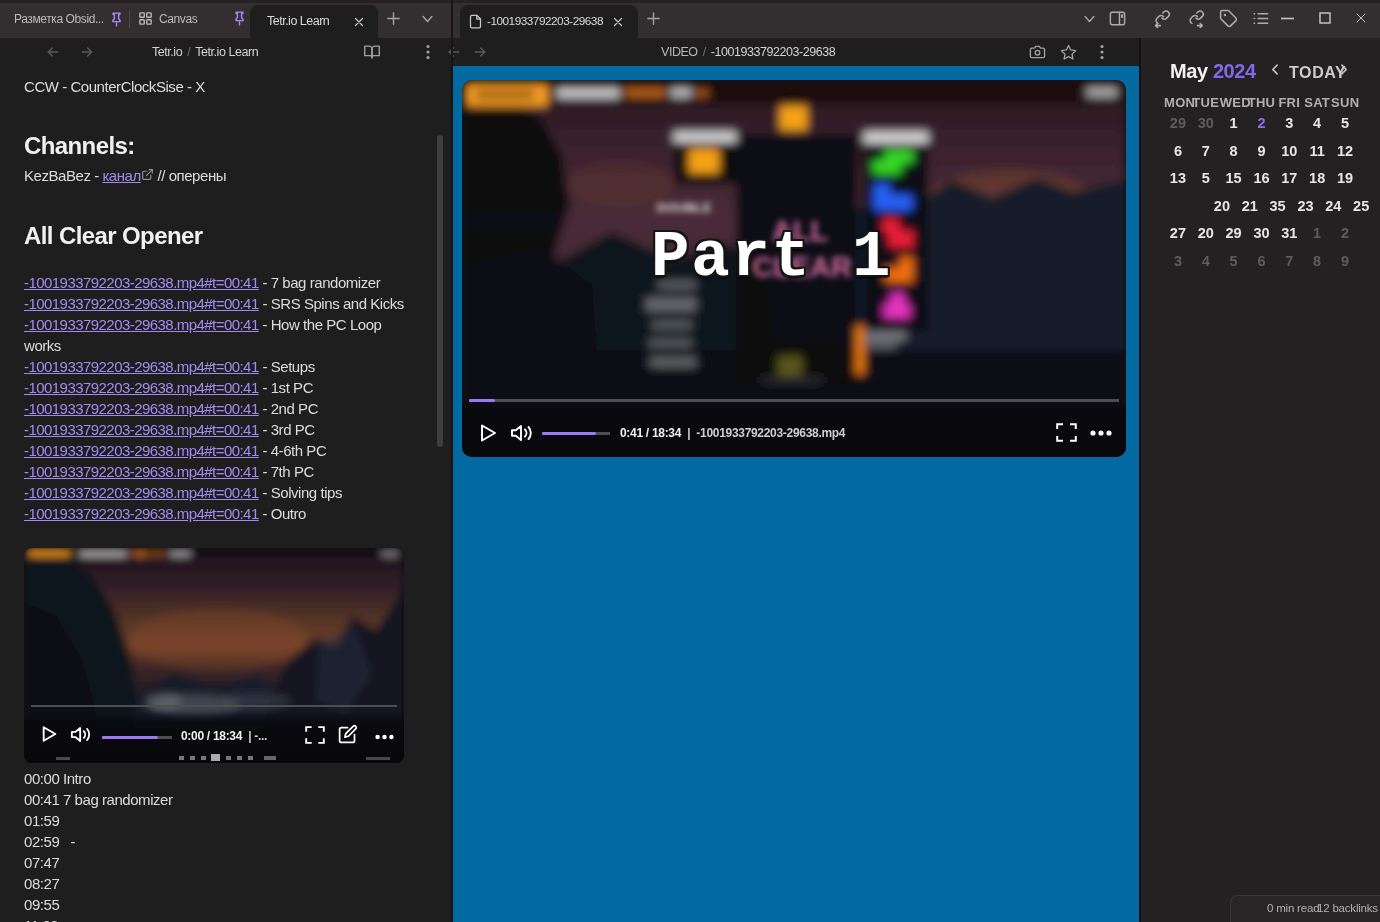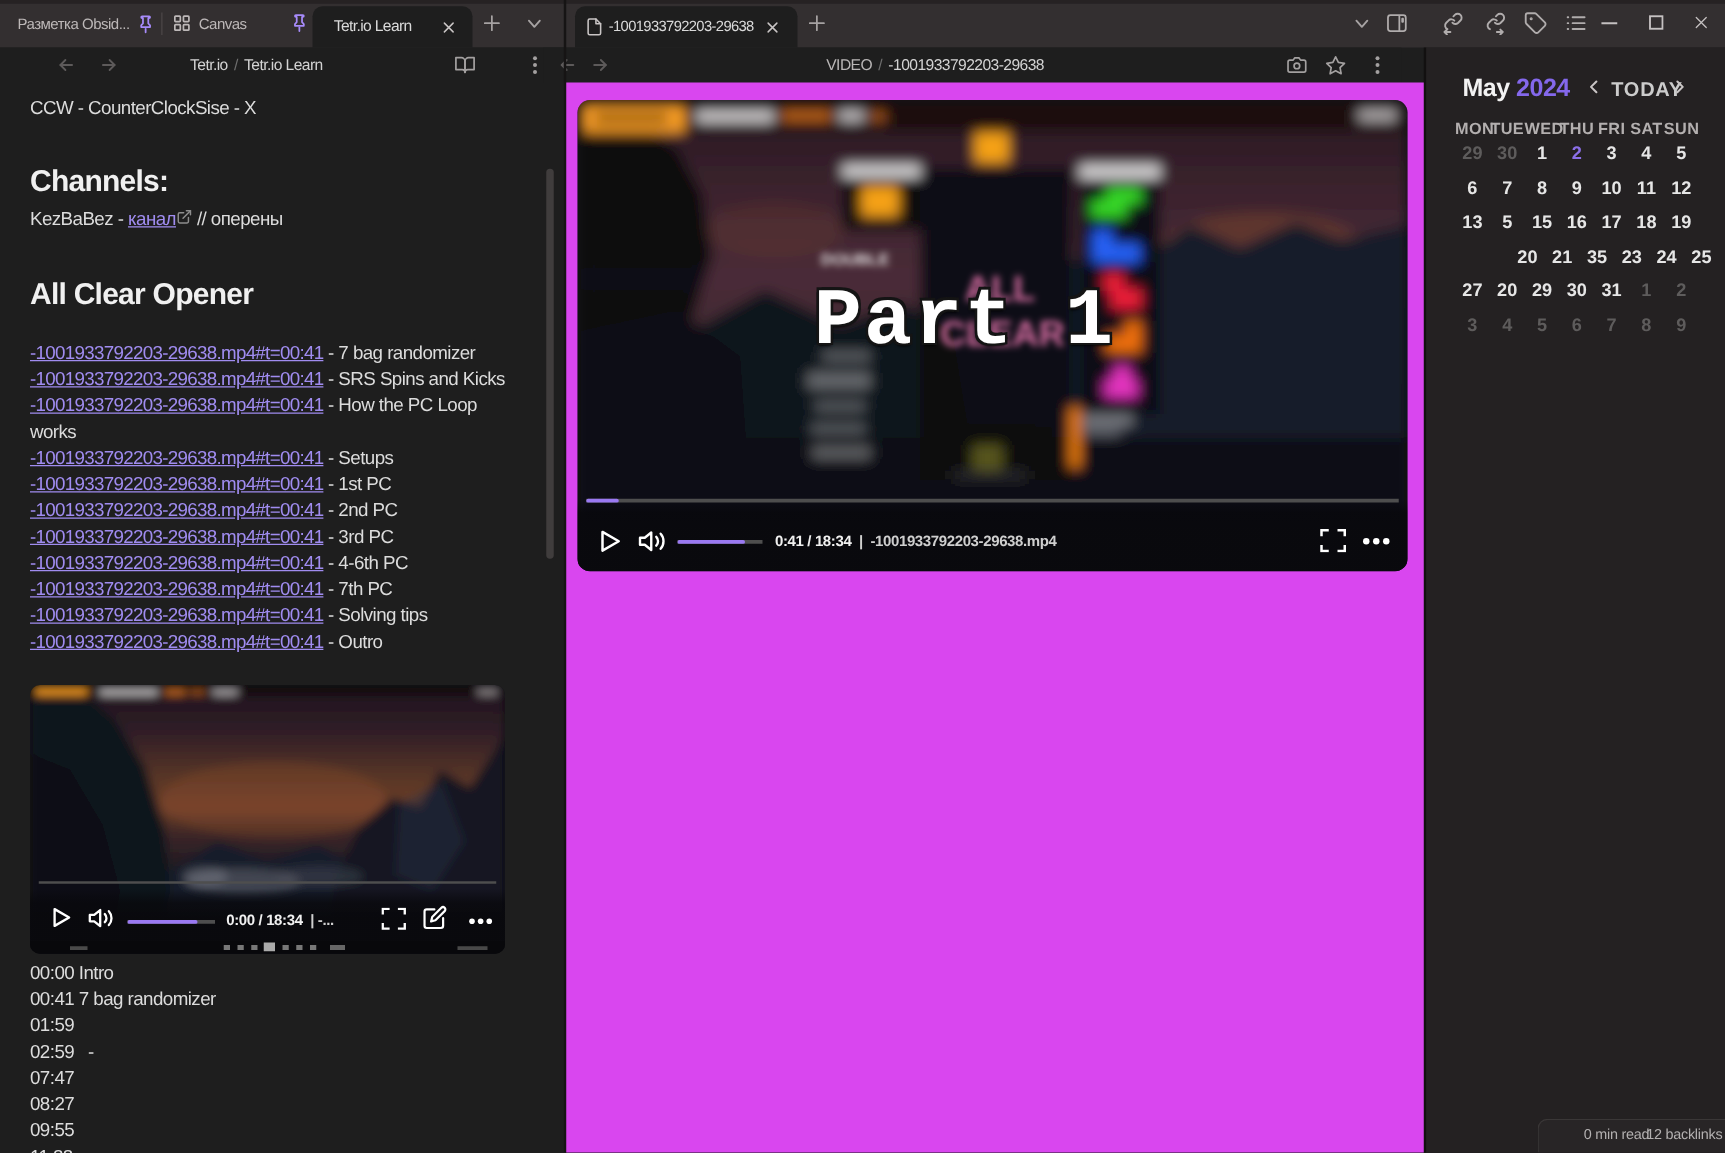--- a/index.html
+++ b/index.html
@@ -15,21 +15,21 @@
 .tabactive .t { position:absolute; top:9px; font-size:12.5px; letter-spacing:-0.5px; color:#dadada; white-space:nowrap; }
 .icon { position:absolute; }
 .icon svg { display:block; }
 
 .phead { position:absolute; top:38px; height:28px; background:#1e1e1e; }
 .crumb { position:absolute; top:7px; font-size:12.5px; letter-spacing:-0.45px; color:#d3d3d3; white-space:nowrap; }
 .crumb .sep { color:#6f6f6f; padding:0 5px; }
 
 #leftpane { position:absolute; left:0; top:66px; width:451px; height:856px; background:#1e1e1e; }
 #sep1 { position:absolute; left:451px; top:0px; width:2px; height:922px; background:#161414; }
-#centerpane { position:absolute; left:453px; top:66px; width:686px; height:856px; background:#d946ef; }
+#centerpane { position:absolute; left:453px; top:66px; width:686px; height:856px; background:#0369a1; }
 #sep2 { position:absolute; left:1139px; top:38px; width:2px; height:884px; background:#121010; }
 #sidebar { position:absolute; left:1141px; top:38px; width:239px; height:884px; background:#242122; }
 
 .ntext { position:absolute; left:24px; font-size:15px; letter-spacing:-0.45px; color:#dcdcdc; white-space:nowrap; }
 .h1 { position:absolute; left:24px; font-size:24px; font-weight:bold; color:#f0f0f0; white-space:nowrap; letter-spacing:-0.6px;}
 .lnk { color:#a08cf0; text-decoration:underline; }
 #linklist { position:absolute; left:24px; top:206px; width:390px; font-size:15px; letter-spacing:-0.45px;
   line-height:21px; color:#dcdcdc; }
 #linklist .lnk { letter-spacing:-0.55px; }
 

